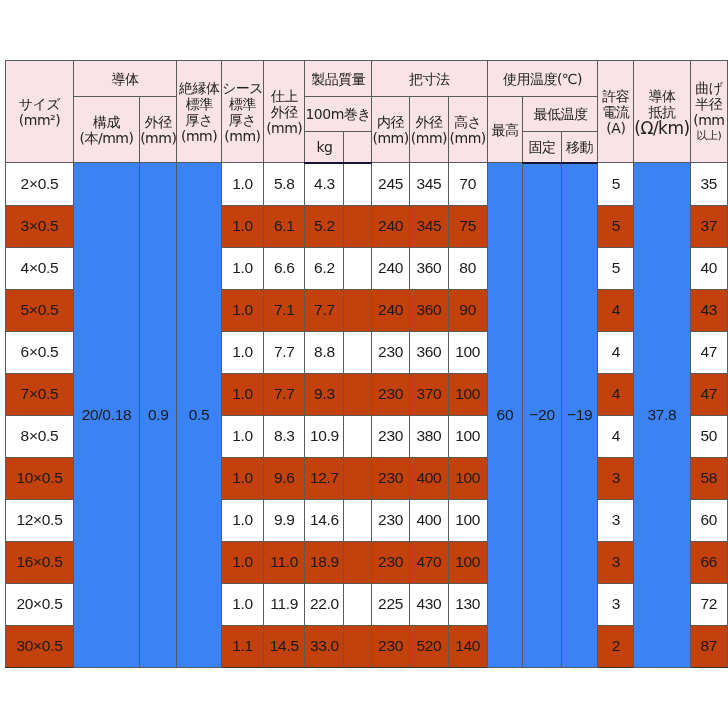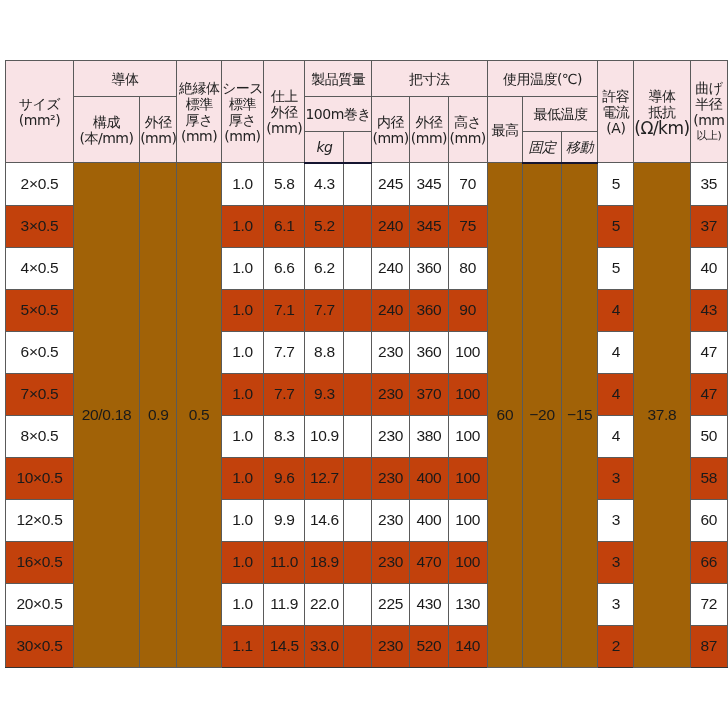--- a/index.html
+++ b/index.html
@@ -7,22 +7,22 @@
          font-family:"DejaVu Sans", "Liberation Sans", sans-serif; color:#1a1a1a; }
   #spec-table { position:absolute; left:5px; top:60px; border-collapse:collapse;
                 table-layout:fixed; }
   #spec-table td, #spec-table th { border:1px solid #5a5a5a; padding:0; text-align:center;
                 vertical-align:middle; overflow:hidden; white-space:nowrap; }
   #spec-table th { background:#f9e3e6; font-weight:normal; font-size:14px; line-height:16px;
                    color:#222; letter-spacing:-0.5px; }
   #spec-table tbody td { height:41px; font-family:"Liberation Sans", sans-serif; font-size:15.5px;
                    letter-spacing:-0.3px; }
   #spec-table tbody tr.alt td.zebra { background:#c2410c; }
-  #spec-table tbody td.merged { background:#a16207; }
-  #spec-table thead tr:last-child th { border-bottom:2.5px solid #151530;font-style:italic; }
+  #spec-table tbody td.merged { background:#3b82f6; }
+  #spec-table thead tr:last-child th { border-bottom:2.5px solid #151530; }
   #spec-table tbody tr:last-child td { border-bottom:1.5px solid #333; }
   .ml { display:block; }
 </style>
 </head>
 <body>
 
 <table id="spec-table">
   <colgroup>
     <col style="width:71px">
       <col style="width:68px">
@@ -126,21 +126,21 @@
         <td rowspan="12" class="merged">0.5</td>
     <td class="zebra">1.0</td>
     <td class="zebra">5.8</td>
     <td class="zebra">4.3</td>
     <td class="zebra"></td>
     <td class="zebra">245</td>
     <td class="zebra">345</td>
     <td class="zebra">70</td>
         <td rowspan="12" class="merged">60</td>
         <td rowspan="12" class="merged">−20</td>
-        <td rowspan="12" class="merged">−15</td>
+        <td rowspan="12" class="merged">−19</td>
     <td class="zebra">5</td>
         <td rowspan="12" class="merged">37.8</td>
     <td class="zebra">35</td>
   </tr>
       <tr class="alt">
     <td class="zebra">3×0.5</td>
     <td class="zebra">1.0</td>
     <td class="zebra">6.1</td>
     <td class="zebra">5.2</td>
     <td class="zebra"></td>

